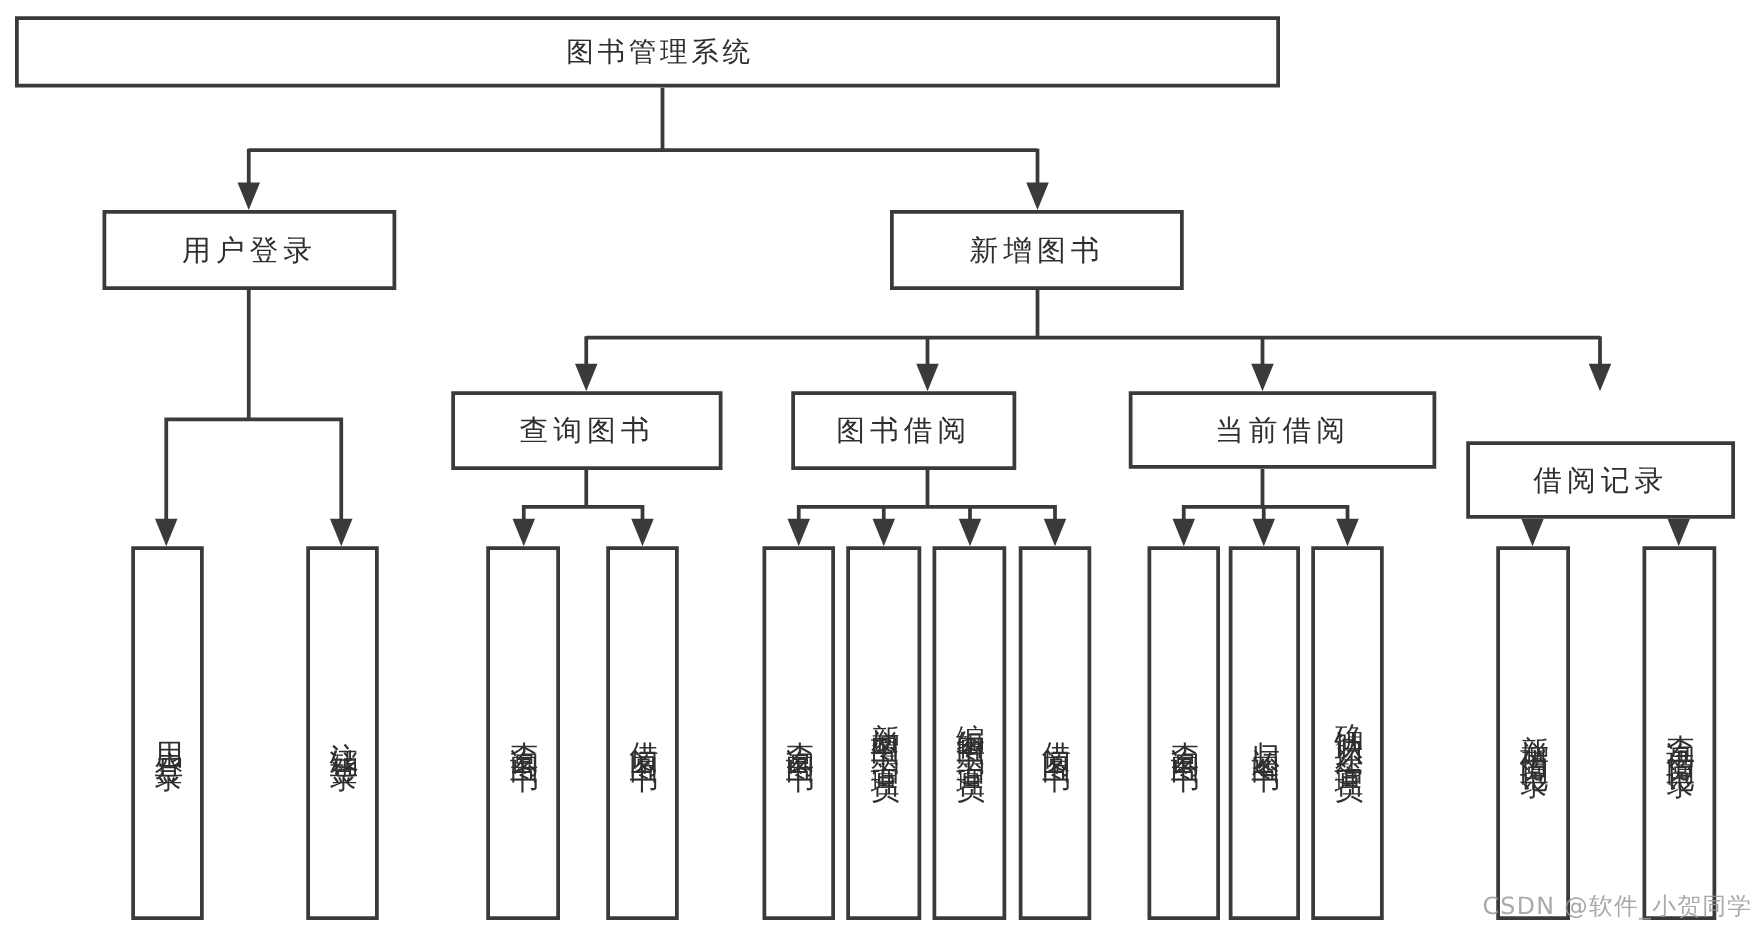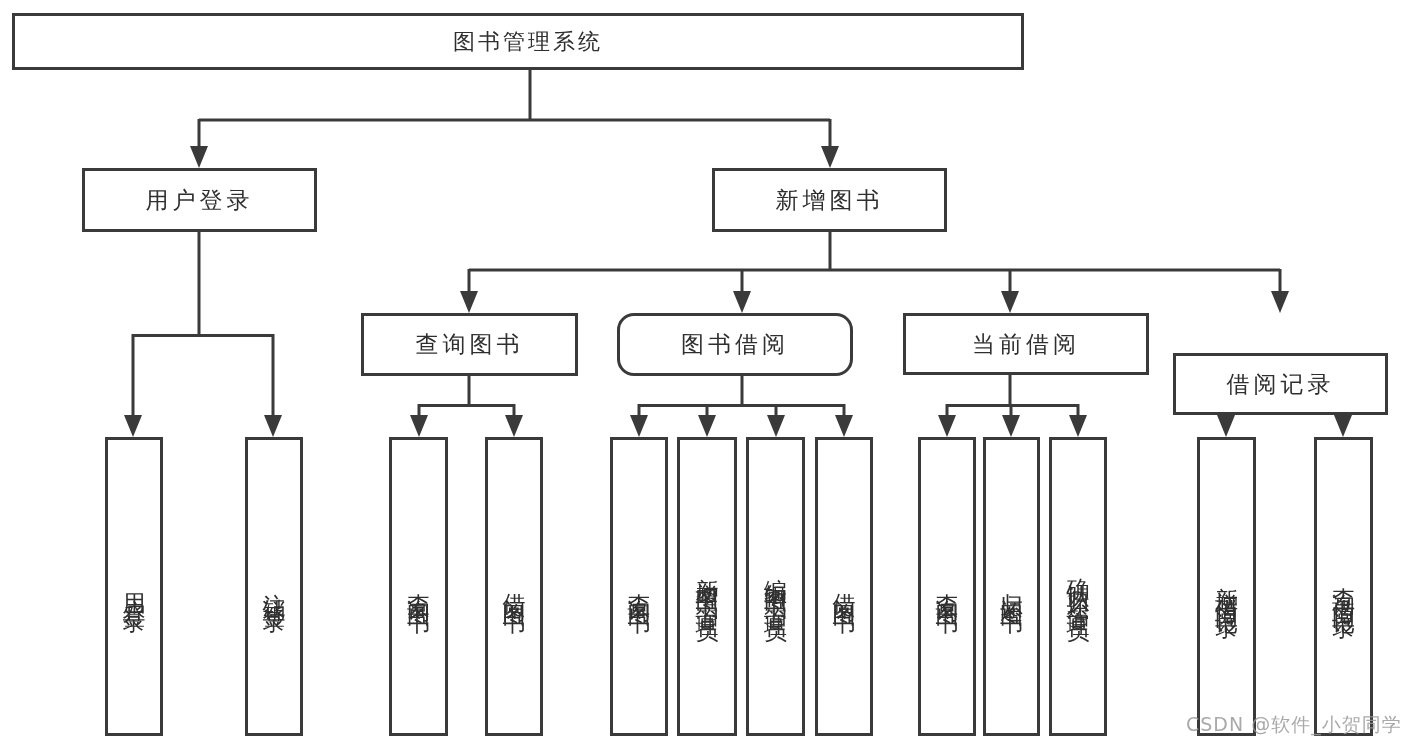--- a/index.html
+++ b/index.html
@@ -71,21 +71,21 @@
       <polygon points="1334,415 1352,415 1343,437"></polygon>
     </g>
   </svg>
 
   <div class="node hbox root" style="left:12px;top:13px;width:1012px;height:57px;padding-left:20px;">图书管理系统</div>
 
   <div class="node hbox" style="left:82px;top:168px;width:235px;height:64px;">用户登录</div>
   <div class="node hbox" style="left:712px;top:168px;width:235px;height:64px;">新增图书</div>
 
   <div class="node hbox" style="left:361px;top:313px;width:217px;height:63px;">查询图书</div>
-  <div class="node hbox" style="left:617px;top:313px;width:236px;height:63px;border-radius:17px;">图书借阅</div>
+  <div class="node hbox" style="left:633px;top:313px;width:180px;height:63px;">图书借阅</div>
   <div class="node hbox" style="left:903px;top:313px;width:246px;height:62px;">当前借阅</div>
   <div class="node hbox" style="left:1173px;top:313px;width:215px;height:62px;margin-top:40px;">借阅记录</div>
 
   <div class="node vbox" style="left:105px;top:437px;width:58px;height:299px;">用户登录</div>
   <div class="node vbox" style="left:245px;top:437px;width:58px;height:299px;">注销登录</div>
 
   <div class="node vbox" style="left:389px;top:437px;width:59px;height:299px;">查询图书</div>
   <div class="node vbox" style="left:485px;top:437px;width:58px;height:299px;">借阅图书</div>
 
   <div class="node vbox" style="left:610px;top:437px;width:58px;height:299px;">查询图书</div>

